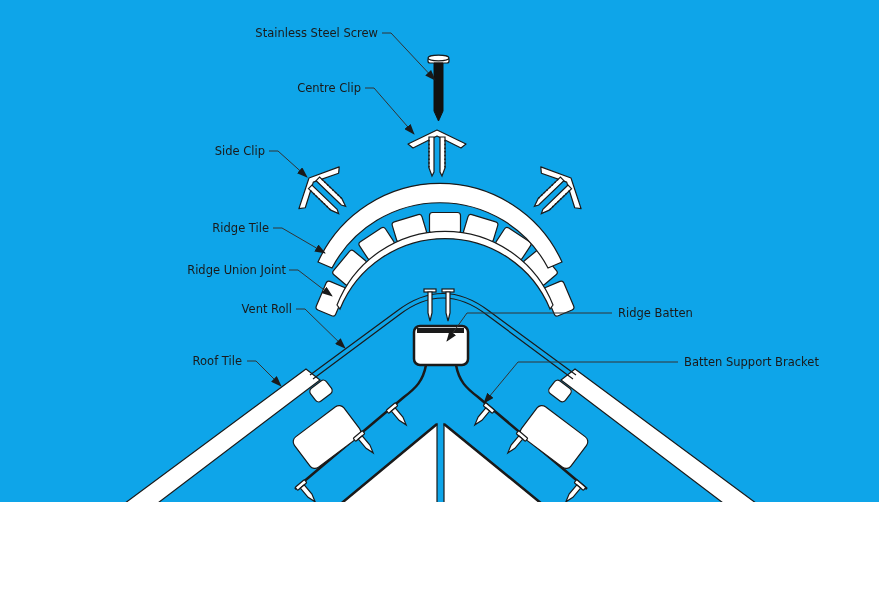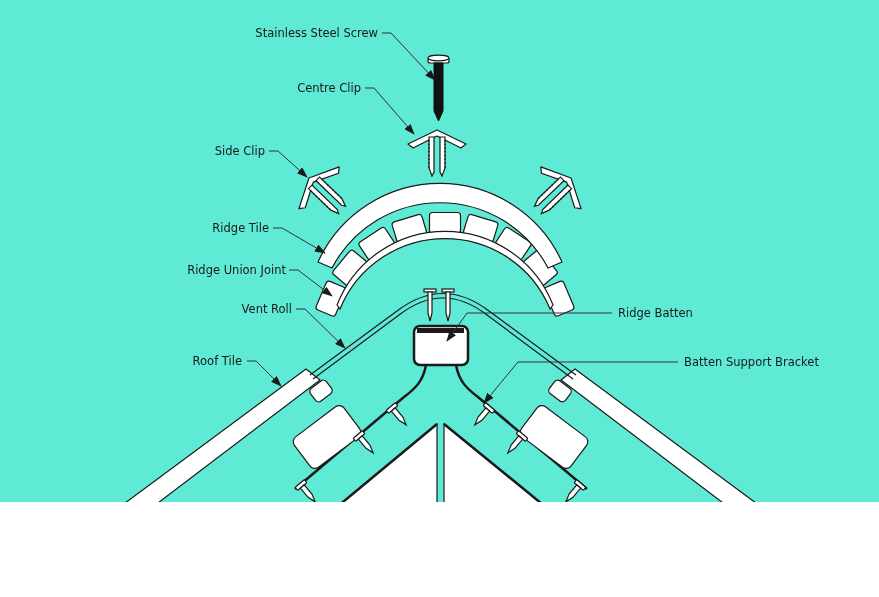--- a/index.html
+++ b/index.html
@@ -1,19 +1,19 @@
 <!DOCTYPE html>
 <html><head>
 <meta charset="utf-8">
 <style>
   html,body{margin:0;padding:0;background:#fff;}
   .stage{
     position:relative;
     width:879px;height:502px;
-    background:#5eead4;
+    background:#0ea5e9;
     font-family:"DejaVu Sans", "Liberation Sans", sans-serif;
     overflow:hidden;
   }
   svg{position:absolute;left:0;top:0;}
   svg text{
     font-family:"DejaVu Sans", "Liberation Sans", sans-serif;
     font-size:11.5px;
     fill:#1a1a1a;
   }
   .ln{stroke:#1a1a1a;stroke-width:1.2;fill:none;}

